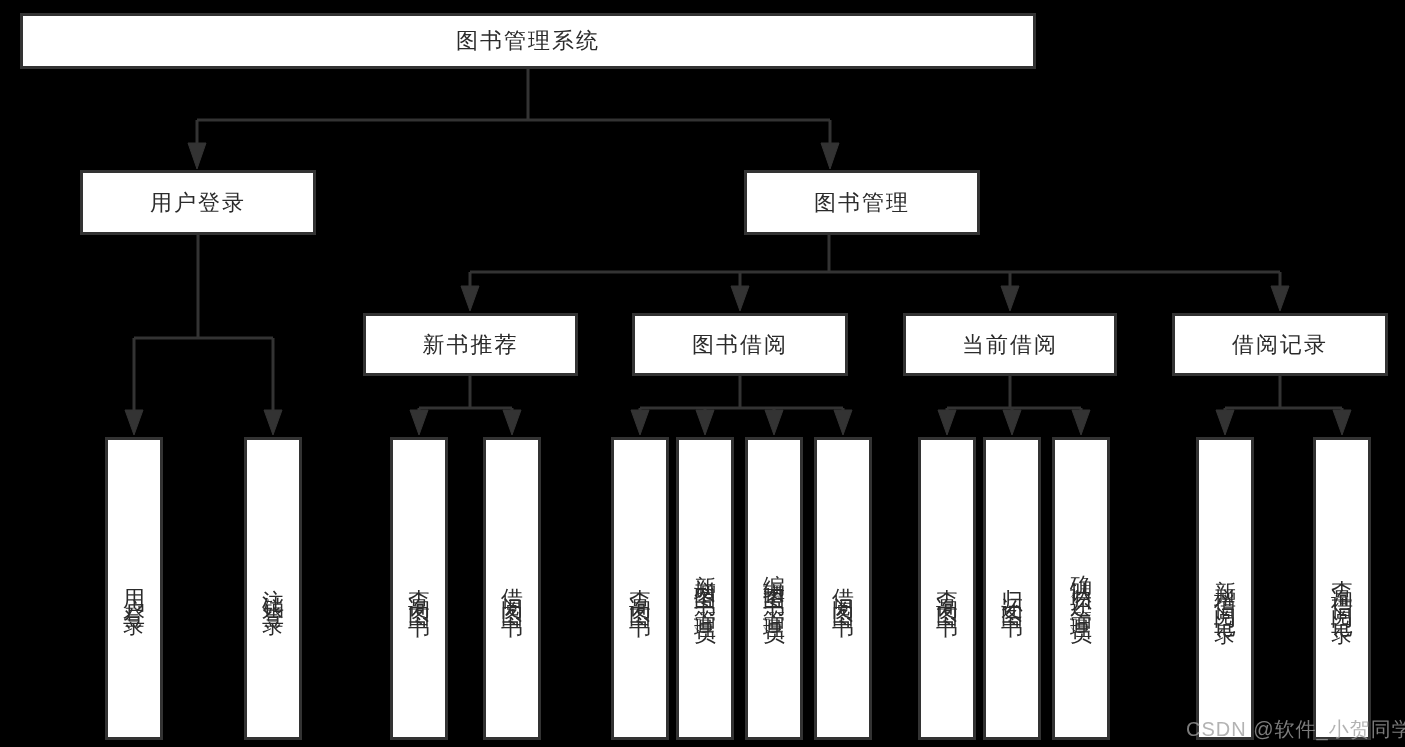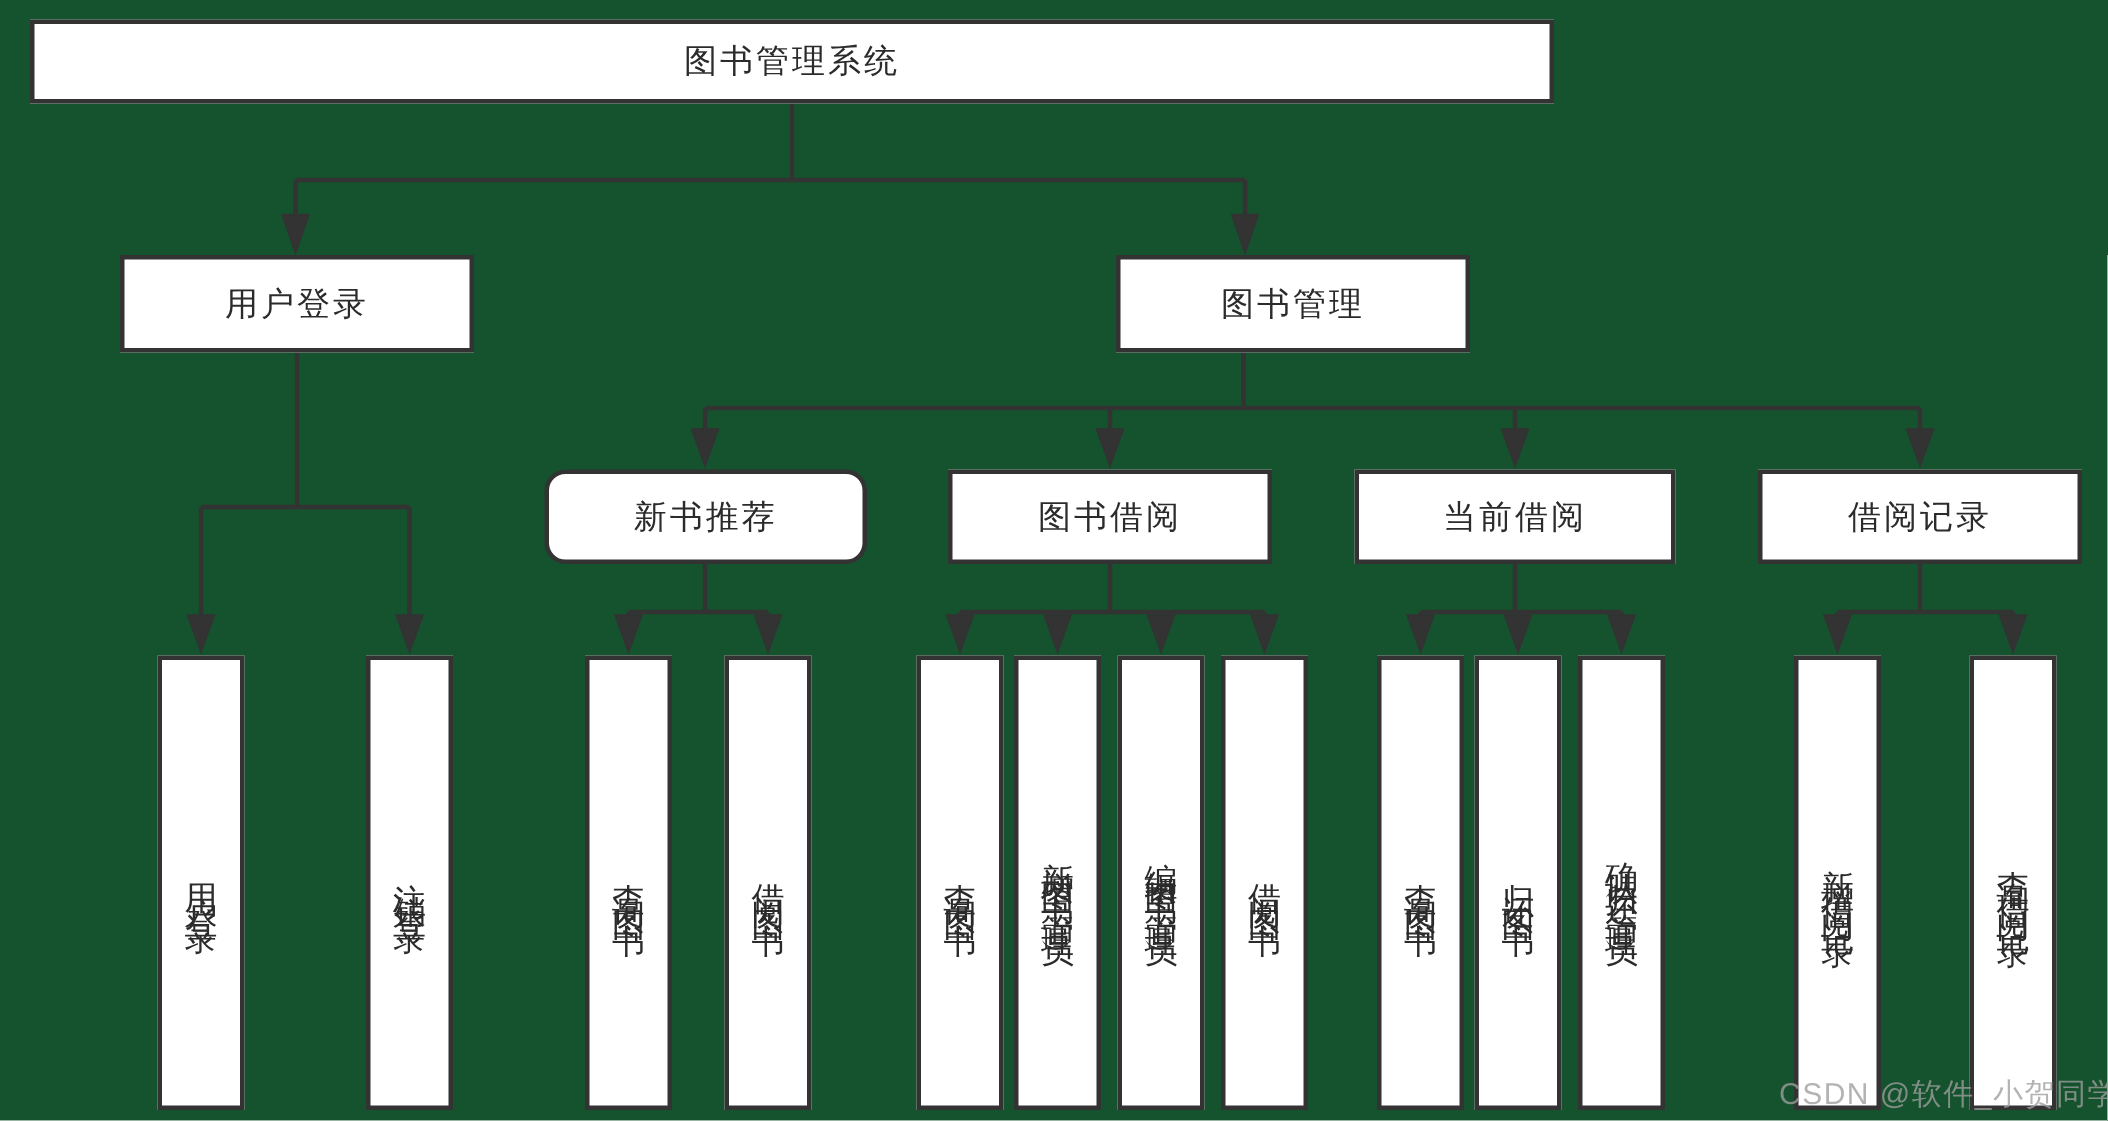--- a/index.html
+++ b/index.html
@@ -4,21 +4,21 @@
 <title>图书管理系统</title>
 <style>
   * { box-sizing: border-box; margin: 0; padding: 0; }
   html, body { background: #ffffff; }
   body { font-family: "Liberation Sans", "DejaVu Sans", sans-serif; }
 
   .stage {
     position: relative;
     width: 1405px;
     height: 747px;
-    background: #14532d;
+    background: #000000;
     overflow: hidden;
   }
 
   .wires { position: absolute; left: 0; top: 0; }
 
   .box {
     position: absolute;
     background: #ffffff;
     border: 3px solid #333333;
     display: flex;
@@ -83,21 +83,21 @@
     <span class="ht">图书管理系统</span>
   </div>
 
   <div class="box" style="left:80px; top:170px; width:236px; height:65px;">
     <span class="ht">用户登录</span>
   </div>
   <div class="box" style="left:744px; top:170px; width:236px; height:65px;">
     <span class="ht">图书管理</span>
   </div>
 
-  <div class="box" style="left:363px; top:313px; width:215px; height:63px;border-radius:14px;">
+  <div class="box" style="left:363px; top:313px; width:215px; height:63px;">
     <span class="ht">新书推荐</span>
   </div>
   <div class="box" style="left:632px; top:313px; width:216px; height:63px;">
     <span class="ht">图书借阅</span>
   </div>
   <div class="box" style="left:903px; top:313px; width:214px; height:63px;">
     <span class="ht">当前借阅</span>
   </div>
   <div class="box" style="left:1172px; top:313px; width:216px; height:63px;">
     <span class="ht">借阅记录</span>

